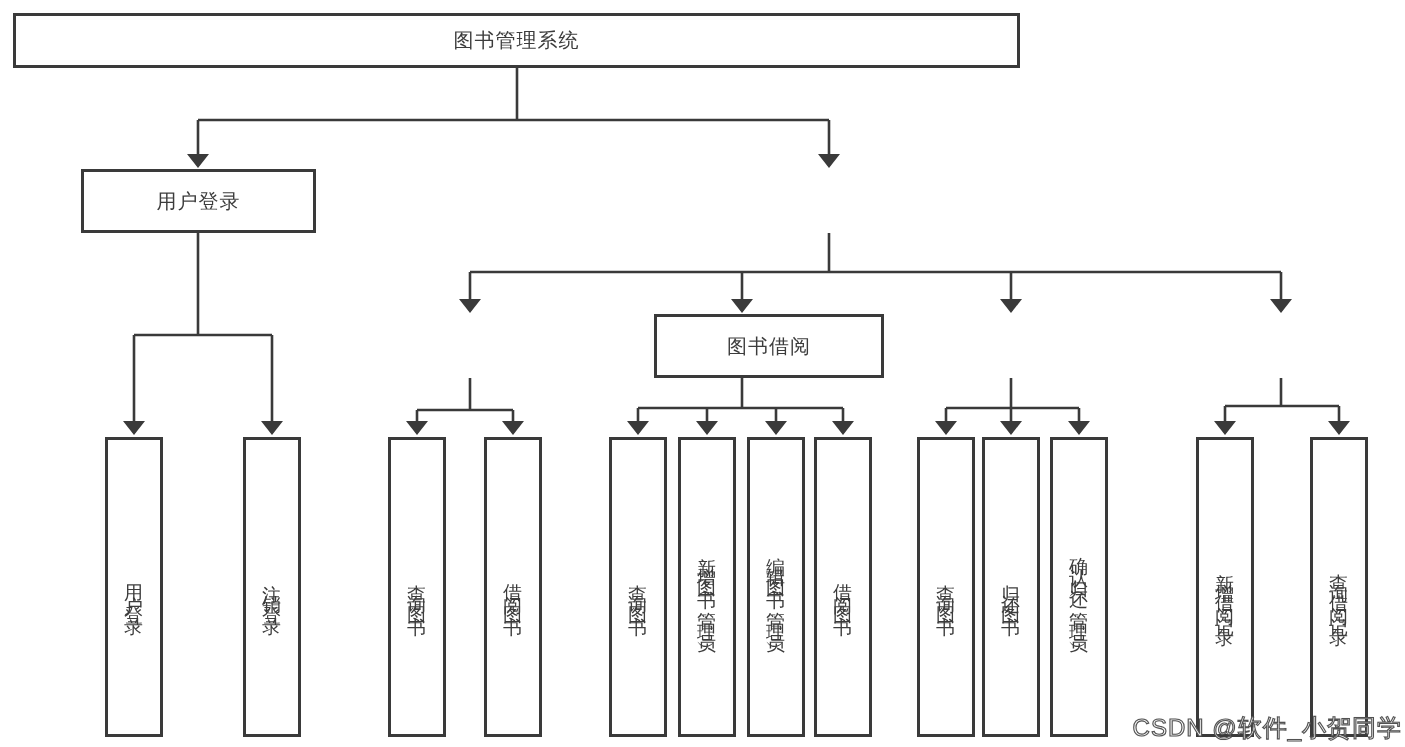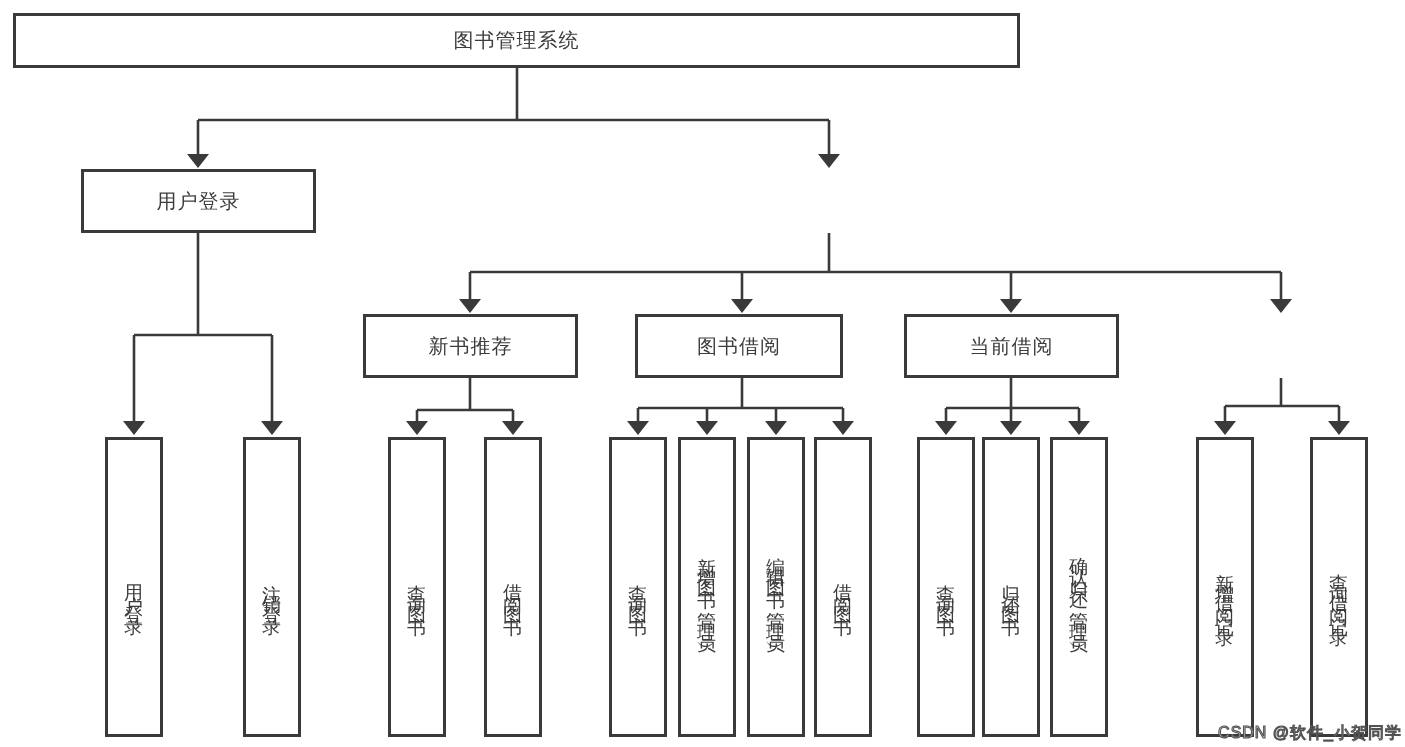--- a/index.html
+++ b/index.html
@@ -39,21 +39,21 @@
     font-size:19px;
     letter-spacing:11px;
     line-height:1;
     padding-top:8px;
   }
   #watermark{
     position:absolute;
     right:3px;
     bottom:3px;
     z-index:5;
-    font-size:16px;
+    font-size:24px;
     letter-spacing:1px;
     color:rgba(255,255,255,0.92);
     -webkit-text-stroke:1.1px var(--watermark_stroke);
     text-shadow:0 0 1px rgba(82,82,82,0.55);
     white-space:nowrap;
   }
 </style>
 </head>
 <body>
 
@@ -104,23 +104,21 @@
     <path d="M1281,378 V406"></path>
     <path d="M1225,406 H1339"></path>
     <line x1="1225" y1="406" x2="1225" y2="433" marker-end="url(#arw)"></line>
     <line x1="1339" y1="406" x2="1339" y2="433" marker-end="url(#arw)"></line>
   </svg>
 
   <div class="box" style="left:13px;top:13px;width:1007px;height:55px">图书管理系统</div>
 
   <div class="box" style="left:81px;top:169px;width:235px;height:64px">用户登录</div>
 
-  <div class="box" style="left:363px;top:314px;width:215px;height:64px">新书推荐</div>
-  <div class="box" style="left:635px;top:314px;width:208px;height:64px">图书借阅</div>
-  <div class="box" style="left:904px;top:314px;width:215px;height:64px">当前借阅</div>
+  <div class="box" style="left:654px;top:314px;width:230px;height:64px">图书借阅</div>
 
   <div class="box v" style="left:105px;top:437px;width:58px;height:300px">用户登录</div>
   <div class="box v" style="left:243px;top:437px;width:58px;height:300px">注销登录</div>
 
   <div class="box v" style="left:388px;top:437px;width:58px;height:300px">查询图书</div>
   <div class="box v" style="left:484px;top:437px;width:58px;height:300px">借阅图书</div>
 
   <div class="box v" style="left:609px;top:437px;width:58px;height:300px">查询图书</div>
   <div class="box v" style="left:678px;top:437px;width:58px;height:300px">新增图书（管理员）</div>
   <div class="box v" style="left:747px;top:437px;width:58px;height:300px">编辑图书（管理员）</div>

